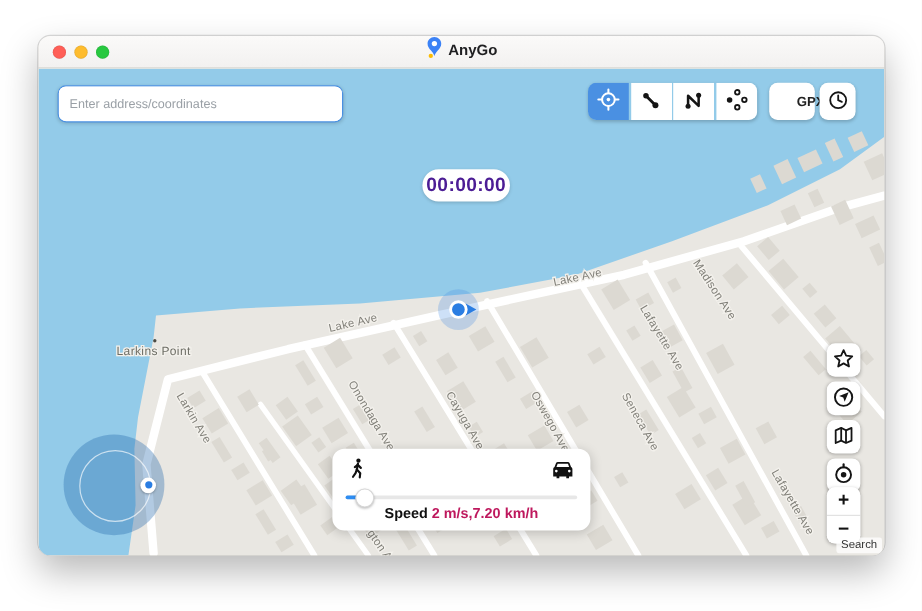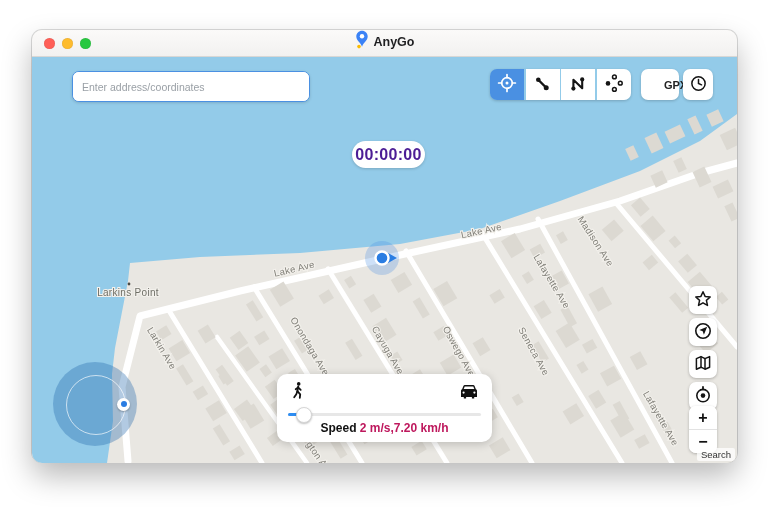--- a/index.html
+++ b/index.html
@@ -14,21 +14,21 @@
   .light.red{background:#ff5f57;box-shadow:inset 0 0 1px rgba(0,0,0,.25);}
   .light.yellow{background:#febc2e;box-shadow:inset 0 0 1px rgba(0,0,0,.25);}
   .light.green{background:#28c840;box-shadow:inset 0 0 1px rgba(0,0,0,.25);}
   .title-group{display:flex;align-items:center;gap:5px;}
   .title-text{font-size:12.5px;font-weight:700;color:#1f1f21;}
   
   .map{position:relative;width:705px;height:406px;border-radius:0 0 10px 10px;overflow:hidden;background:#e9e7e2;}
   .map svg.base{position:absolute;left:0;top:0;}
   
   .searchbar{position:absolute;left:16px;top:14px;display:flex;height:29px;border:1.5px solid #4a90e2;
-    border-radius:7px;background:#fff;overflow:hidden;box-shadow:0 1px 3px rgba(0,0,0,.15);margin-left:24px;}
+    border-radius:7px;background:#fff;overflow:hidden;box-shadow:0 1px 3px rgba(0,0,0,.15);}
   .searchbar input{width:218px;border:none;outline:none;padding:0 9px;font-size:10.5px;color:#333;
     font-family:"Liberation Sans","DejaVu Sans",sans-serif;}
   .searchbar input::placeholder{color:#9aa0a6;}
   .searchbar button{width:72px;border:none;background:#4a90e2;color:#fff;font-size:12px;font-weight:400;
     cursor:pointer;font-family:"Liberation Sans","DejaVu Sans",sans-serif;}
   
   .modes{position:absolute;left:458px;top:12px;display:flex;gap:1.5px;border-radius:7px;
     box-shadow:0 1px 3px rgba(0,0,0,.2);overflow:hidden;}
   .mode-btn{width:34px;height:31px;background:#fff;border:none;display:flex;align-items:center;justify-content:center;cursor:pointer;padding:0;}
   .mode-btn.active{background:#4a90e2;}

